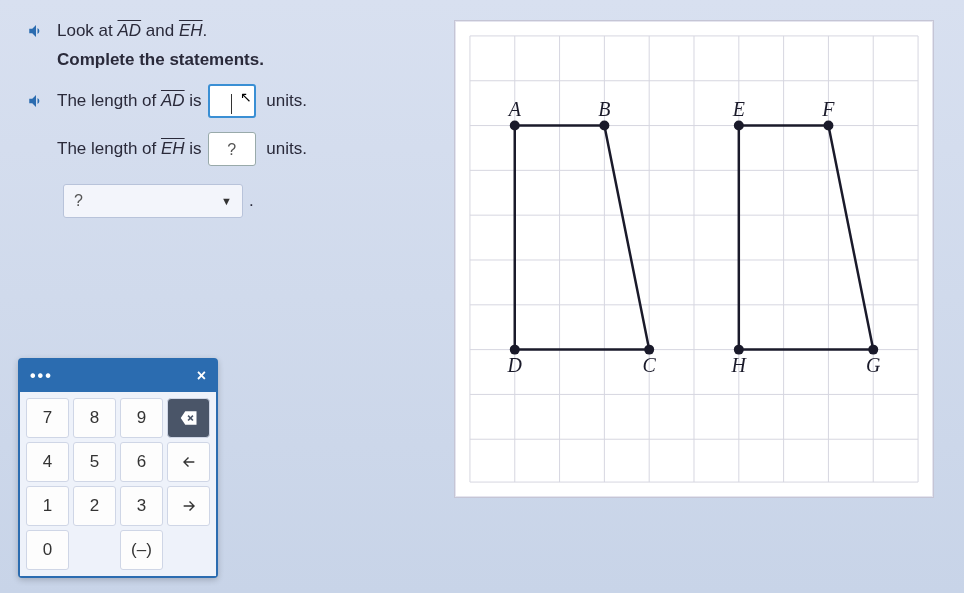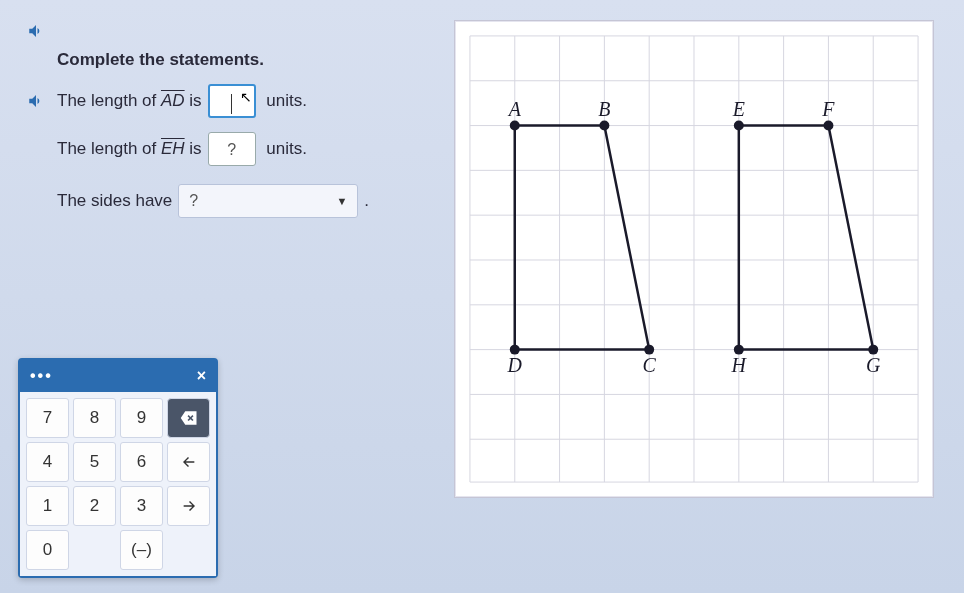--- a/index.html
+++ b/index.html
@@ -152,20 +152,23 @@
 </head>
 <body>
 
 <div class="content">
   <div class="prompt-line">
     <span class="audio-icon">
       <svg viewBox="0 0 24 24" width="18" height="18" fill="#2b6cb0">
           <path d="M3 9v6h4l5 5V4L7 9H3zm13.5 3a4.5 4.5 0 0 0-2.5-4v8a4.5 4.5 0 0 0 2.5-4z"></path>
         </svg>
     </span>
+    <span>
+      <span>Look at </span><span class="overline">AD</span><span> and </span><span class="overline">EH</span><span>.</span>
+    </span>
   </div>
   <div class="prompt-line indent bold">
     <span>Complete the statements.</span>
   </div>
 
   <div class="prompt-line" style="margin-top:14px">
     <span class="audio-icon">
       <svg viewBox="0 0 24 24" width="18" height="18" fill="#2b6cb0">
           <path d="M3 9v6h4l5 5V4L7 9H3zm13.5 3a4.5 4.5 0 0 0-2.5-4v8a4.5 4.5 0 0 0 2.5-4z"></path>
         </svg>
@@ -178,21 +181,20 @@
     &nbsp;<span>units.</span>
   </div>
 
   <div class="prompt-line indent" style="margin-top:14px">
     <span>The length of </span>&nbsp;<span class="overline">EH</span>&nbsp;<span> is </span>
     <span class="input-box">?</span>
     &nbsp;<span>units.</span>
   </div>
 
   <div class="prompt-line indent" style="margin-top:18px">
-    <span>The sides have </span>
     <span class="select-box">
       <span>?</span>
       <span class="caret">▼</span>
     </span>
     <span>.</span>
   </div>
 </div>
 
 <div class="keypad">
   <div class="keypad-header">

